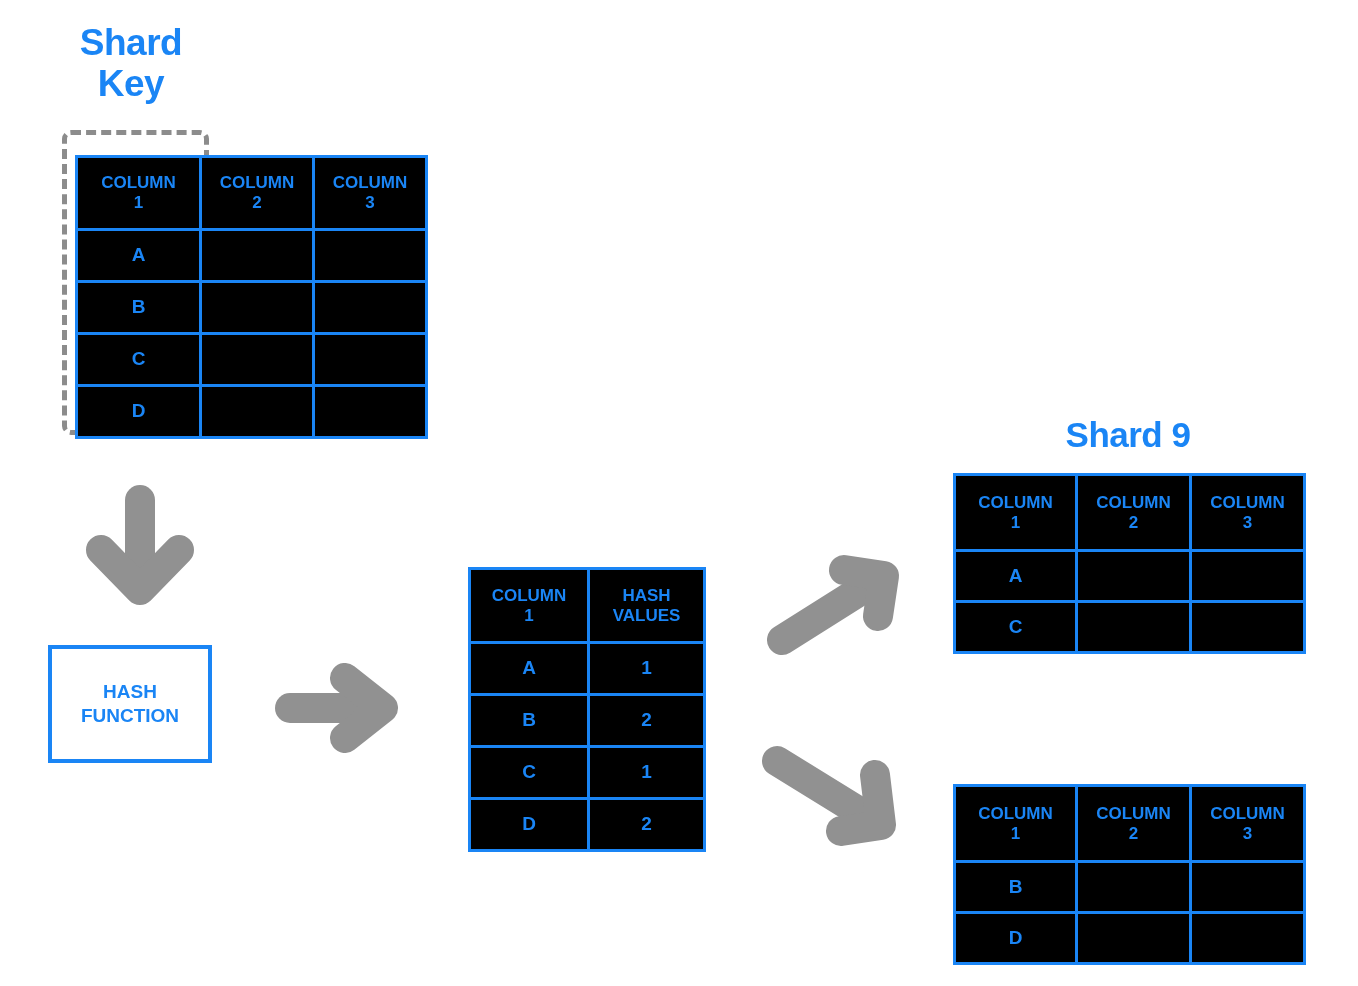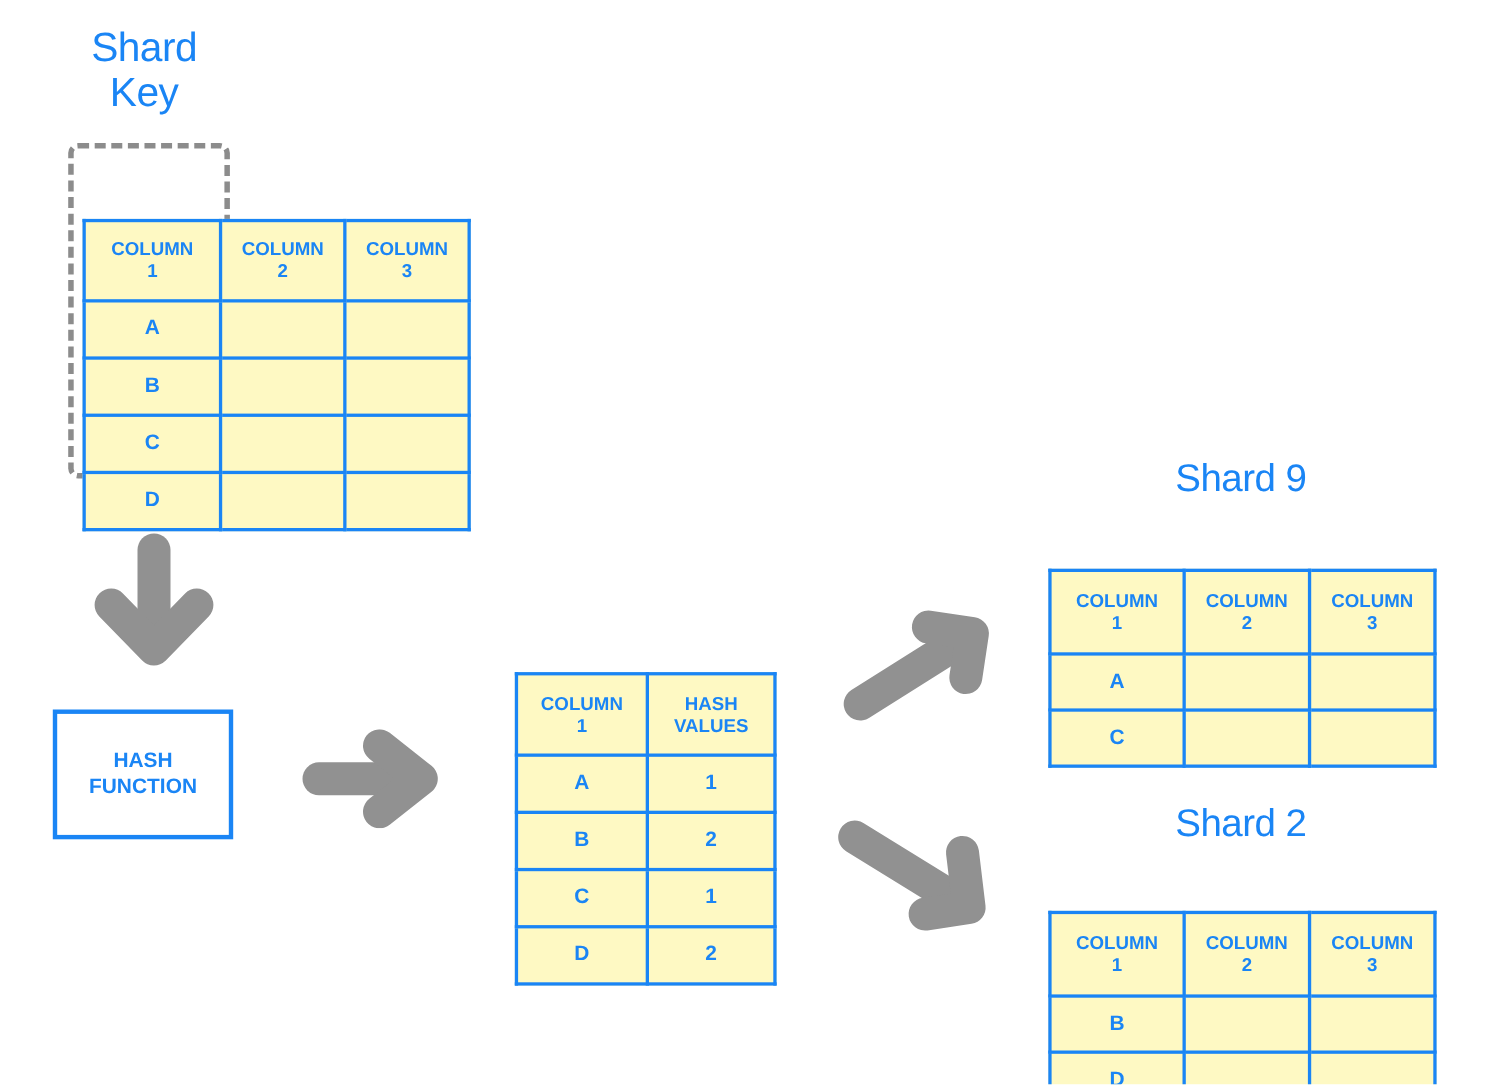--- a/index.html
+++ b/index.html
@@ -16,21 +16,21 @@
     width: 1358px;
     height: 986px;
     background: #ffffff;
     overflow: hidden;
   }
 
   
   .title {
     position: absolute;
     color: #1a85f5;
-    font-weight: normal;
+    font-weight: bold;
     text-align: center;
     line-height: 1.12;
     white-space: pre-line;
     letter-spacing: -0.5px;
   }
   #shard-key-title {
     left: 38px;
     top: 22px;
     width: 186px;
     font-size: 37px;
@@ -46,22 +46,21 @@
     top: 729px;
     width: 350px;
     font-size: 35px;
   }
 
   
   .tbl {
     position: absolute;
     border-collapse: collapse;
     table-layout: fixed;
-    background: #fef9c3;
-    margin-top: 44px;
+    background: #000000;
   }
   .tbl td {
     border: 3px solid #1a85f5;
     color: #1a85f5;
     font-weight: bold;
     text-align: center;
     vertical-align: middle;
     padding: 0;
     line-height: 1.16;
     white-space: pre-line;
@@ -271,21 +270,20 @@
         <td class="cell"></td>
       </tr>
       <tr>
         <td class="cell">C</td>
         <td class="cell"></td>
         <td class="cell"></td>
       </tr>
     </tbody>
   </table>
 
-  <div class="title" id="shard2-title">Shard 2</div>
 
   <table class="tbl shard-table" id="shard2-table">
     <colgroup>
         <col class="c1">
         <col class="c2">
         <col class="c3">
       </colgroup>
     <tbody>
       <tr>
         <td class="hdr">COLUMN

